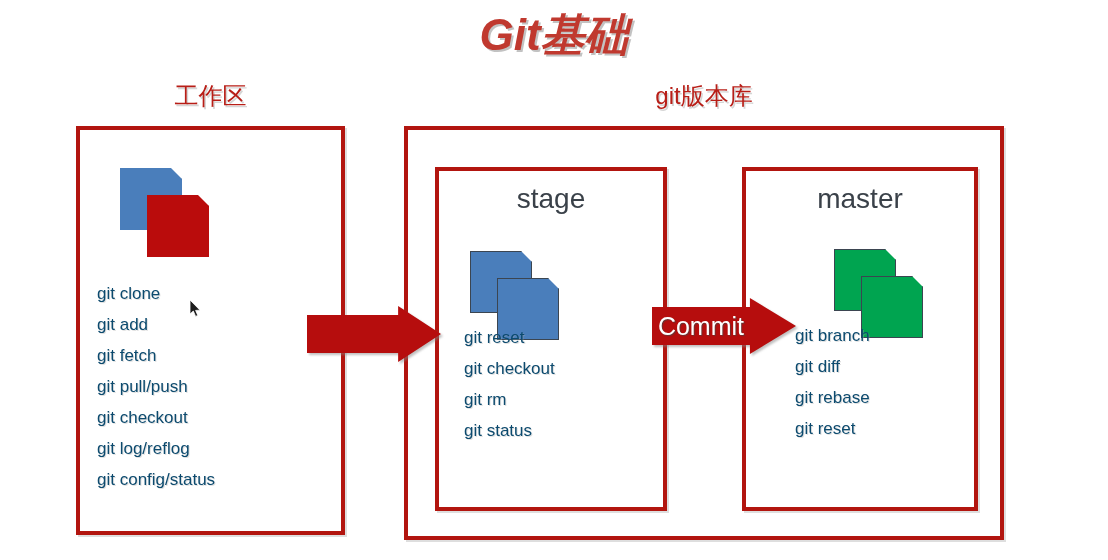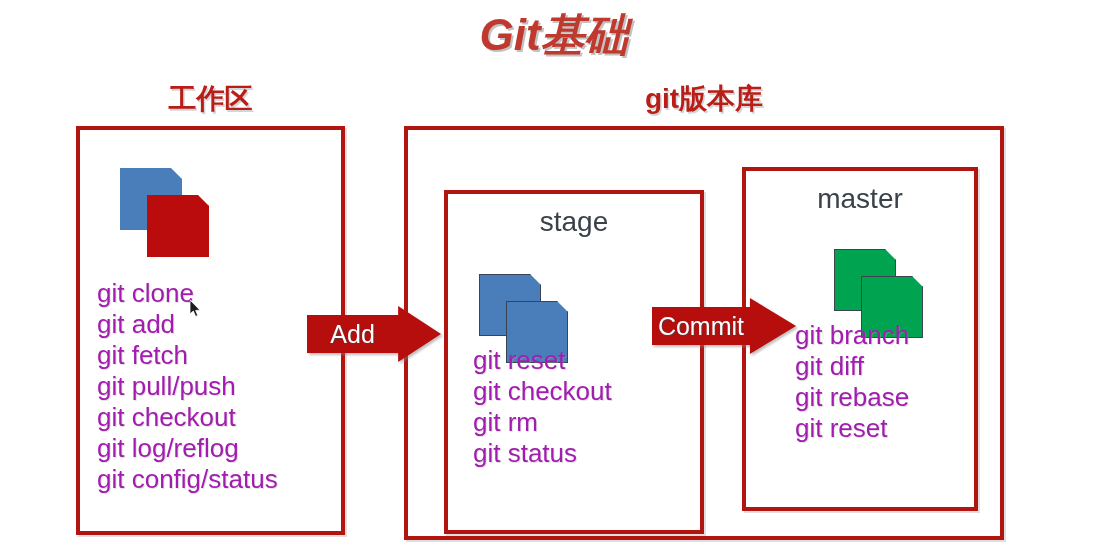--- a/index.html
+++ b/index.html
@@ -27,41 +27,41 @@
     color: #c0392f;
     letter-spacing: 0px;
     text-shadow: 2px 2px 0 rgba(120,120,120,0.45);
     white-space: nowrap;
     font-style: italic;
   }
 
   
   .section-heading {
     position: absolute;
-    font-size: 28px;
-    font-weight: bold;
+    font-size: 24px;
+    font-weight: normal;
     color: #b81e17;
     text-shadow: 1.5px 1.5px 0 rgba(150,150,150,0.40);
     white-space: nowrap;
     text-align: center;
   }
   #heading-workarea { left: 76px;  top: 80px; width: 269px; }
   #heading-repo     { left: 404px; top: 80px; width: 600px; }
 
   
   .red-box {
     position: absolute;
     border: 4px solid #b2150f;
     background: #ffffff;
     box-sizing: border-box;
     box-shadow: 2px 2px 0 rgba(160,160,160,0.35);
   }
   #box-workarea { left: 76px;  top: 126px; width: 269px; height: 409px; }
   #box-repo     { left: 404px; top: 126px; width: 600px; height: 414px; }
-  #box-stage    { left: 444px; top: 167px; width: 260px; height: 344px; margin-top: 23px; }
+  #box-stage    { left: 435px; top: 167px; width: 232px; height: 344px; }
   #box-master   { left: 742px; top: 167px; width: 236px; height: 344px; padding-left: 36px; }
 
   
   .sub-caption {
     position: absolute;
     width: 100%;
     left: 0;
     top: 12px;
     text-align: center;
     font-size: 28px;
@@ -85,22 +85,22 @@
   .doc.outlined { border: 1.5px solid #3b4551; }
   .doc.shadowed { box-shadow: 2px 2px 1px rgba(110,110,110,0.55); }
   
   .doc.cut {
     clip-path: polygon(0 0, calc(100% - 11px) 0, 100% 11px, 100% 100%, 0 100%);
   }
 
   
   .cmd-list {
     position: absolute;
-    color: #a21caf;
-    font-size: 26px;
+    color: #0c4a6e;
+    font-size: 17px;
     line-height: 31px;
     white-space: nowrap;
     text-shadow: 1px 1px 0 rgba(170,170,170,0.35);
   }
   #cmds-workarea { left: 93px;  top: 274px; }
   .cmd-line { display: block; }
 
   
   .block-arrow {
     position: absolute;
@@ -195,21 +195,20 @@
   <div class="cmd-list" style="position:absolute; left: 49px; top: 149px;">
     <span class="cmd-line">git branch</span>
     <span class="cmd-line">git diff</span>
     <span class="cmd-line">git rebase</span>
     <span class="cmd-line">git reset</span>
   </div>
 </div>
 
 <div id="arrow-add" class="block-arrow">
   <div class="arrow-shape"></div>
-  <div class="arrow-label">Add</div>
 </div>
 
 <div id="arrow-commit" class="block-arrow">
   <div class="arrow-shape"></div>
   <div class="arrow-label">Commit</div>
 </div>
 
 <svg id="mouse-cursor" viewBox="0 0 12 18" xmlns="http://www.w3.org/2000/svg">
   <polygon points="0,0 0,14 3.3,11 5.6,16.4 7.8,15.4 5.6,10.4 10,10.2" fill="#1d1d1d" stroke="#ffffff" stroke-width="0.8"></polygon>
 </svg>

